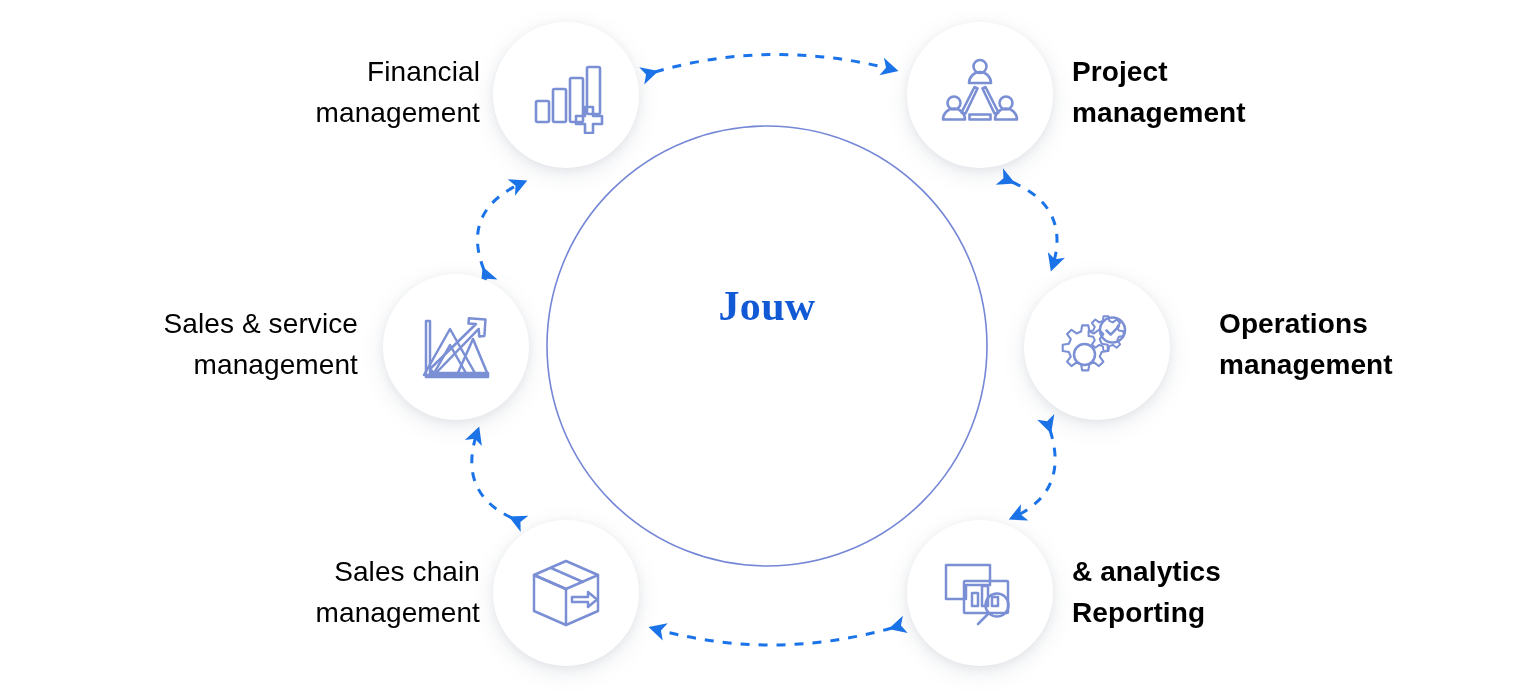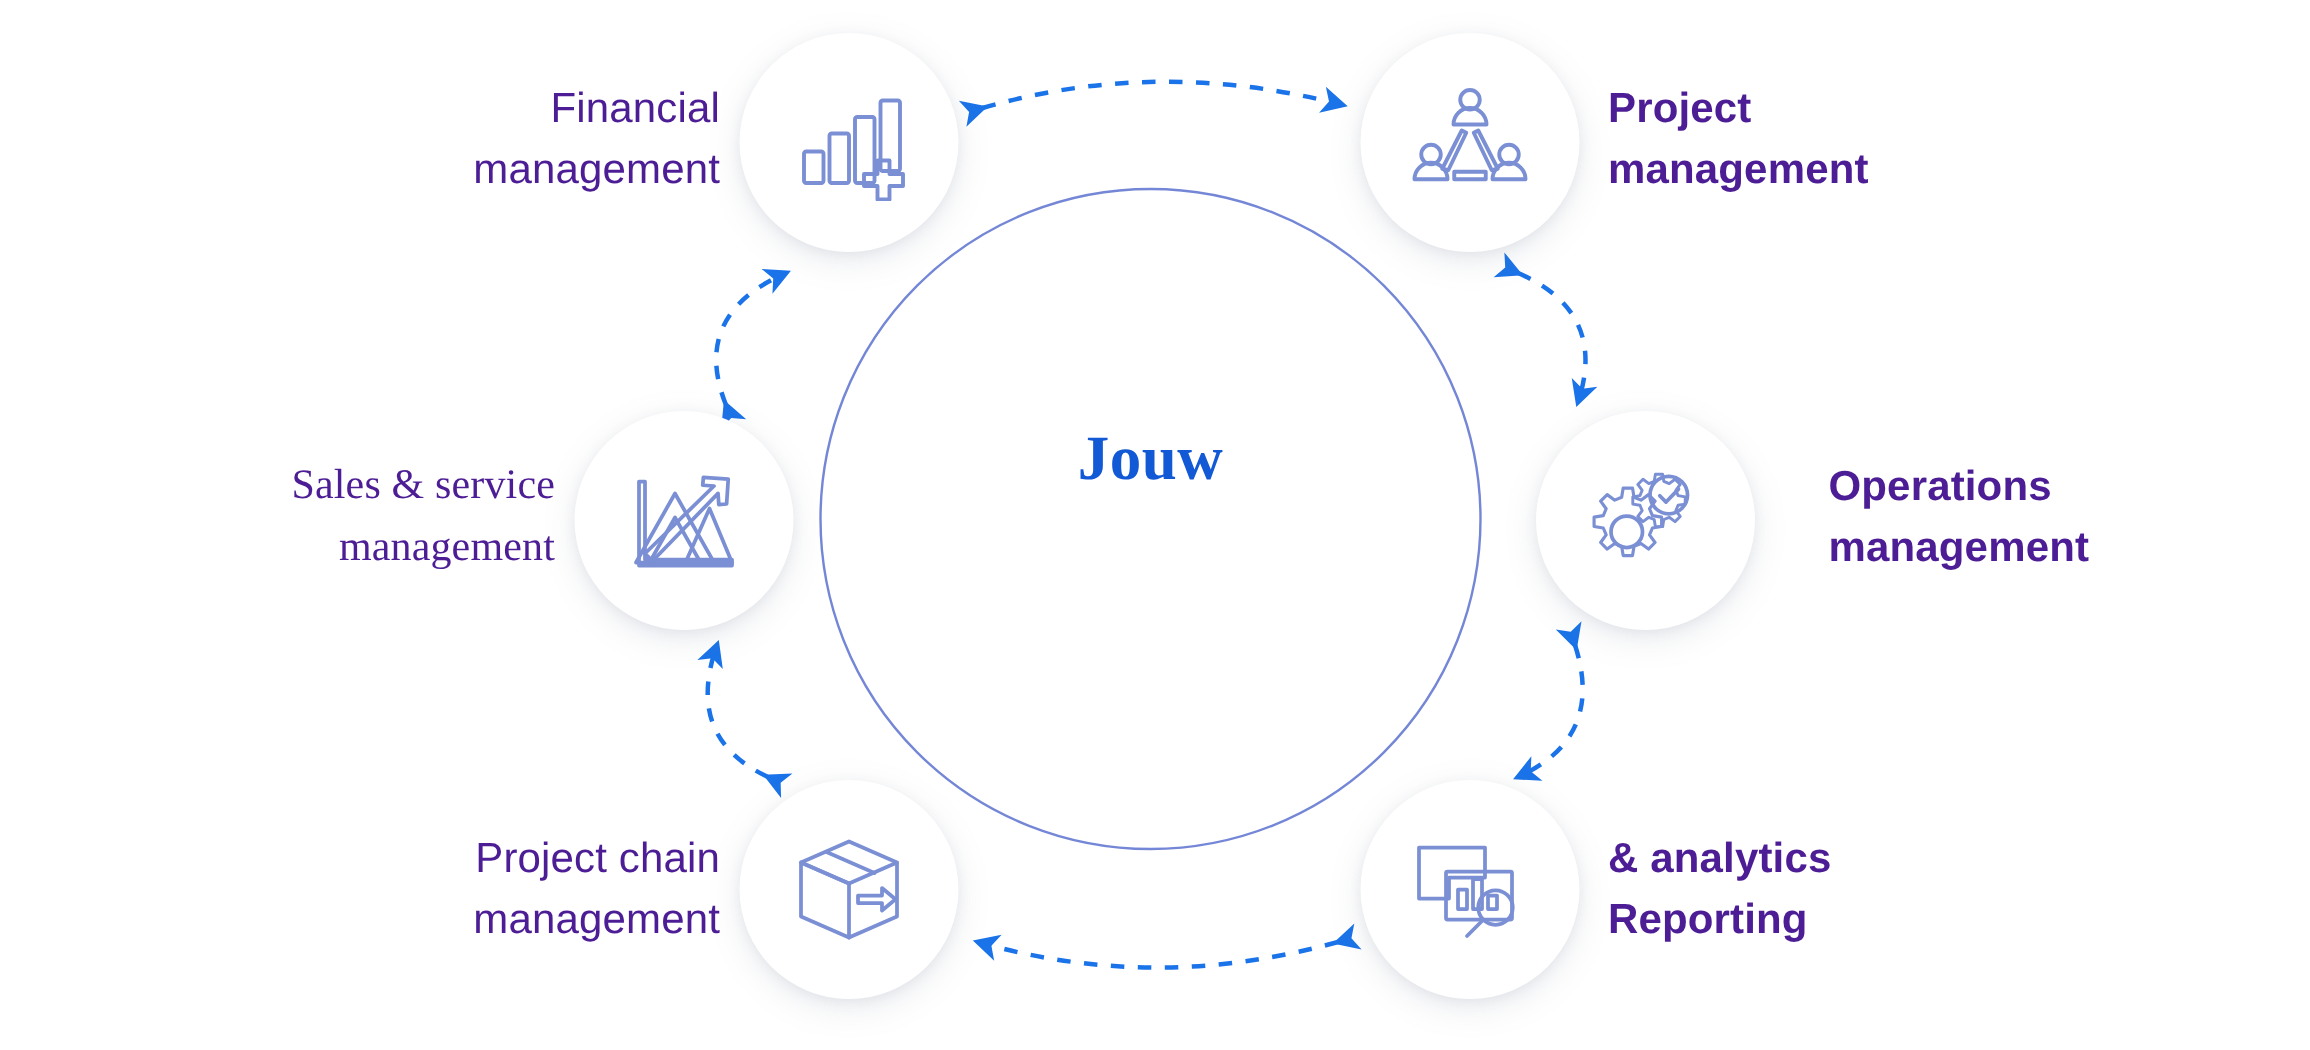--- a/index.html
+++ b/index.html
@@ -28,21 +28,21 @@
     display: flex;
     align-items: center;
     justify-content: center;
     z-index: 3;
   }
   .node svg { display: block; }
   .label {
     position: absolute;
     font-size: 28px;
     line-height: 1.45;
-    color: #4c1d95;
+    color: #000000;
     letter-spacing: 0.1px;
     z-index: 4;
     white-space: nowrap;
   }
   .label.right-align { text-align: right; }
   .label.left-align  { text-align: left; font-weight: bold; }
   .center-text {
     position: absolute;
     left: 547px; top: 275px;
     width: 440px;
@@ -157,36 +157,36 @@
       <g fill="none" stroke="#7b8fd4" stroke-width="2.5" stroke-linejoin="round" stroke-linecap="round">
         <path d="M39,7 L71,21 L39,35 L7,21 z"></path>
         <path d="M7,21 v36 l32,14 v-36 z"></path>
         <path d="M71,21 v36 l-32,14"></path>
         <path d="M24,14 L56,28"></path>
         <path d="M45,43 h16 v-5 l9,7.5 l-9,7.5 v-5 h-16 z"></path>
       </g>
     </svg>
   </div>
   <div class="label right-align" style="left:60px; top:552px; width:420px;">
-    <div>Project chain</div>
+    <div>Sales chain</div>
     <div>management</div>
   </div>
 
   <div class="node" style="left:383px; top:274px;">
     <svg width="80" height="80" viewBox="0 0 80 80">
       <g fill="none" stroke="#7b8fd4" stroke-width="2.5" stroke-linejoin="round" stroke-linecap="round">
         <path d="M8,68 L34,22 L60,68 z"></path>
         <path d="M17,68 L34,38 L51,68 z"></path>
         <path d="M41,68 L57,32 L72,68 z"></path>
         <path d="M10,70 h62 v-4 h-58 v-52 h-4 z" transform="translate(0,0)"></path>
         <path d="M14,62 L60,17 l-7.5,-0.5 l0.4,-5.2 l16.6,1.1 l-1.1,16.6 l-5.2,0.4 l-0.5,-7.5 L19,67 z"></path>
       </g>
     </svg>
   </div>
-  <div class="label right-align" style="left:20px; top:304px; width:350px;font-family:Liberation Serif, serif;">
+  <div class="label right-align" style="left:8px; top:304px; width:350px;">
     <div>Sales &amp; service</div>
     <div>management</div>
   </div>
 
   <div class="center-text">
     <div class="line">Jouw</div>
   </div>
 
 </div>
 

